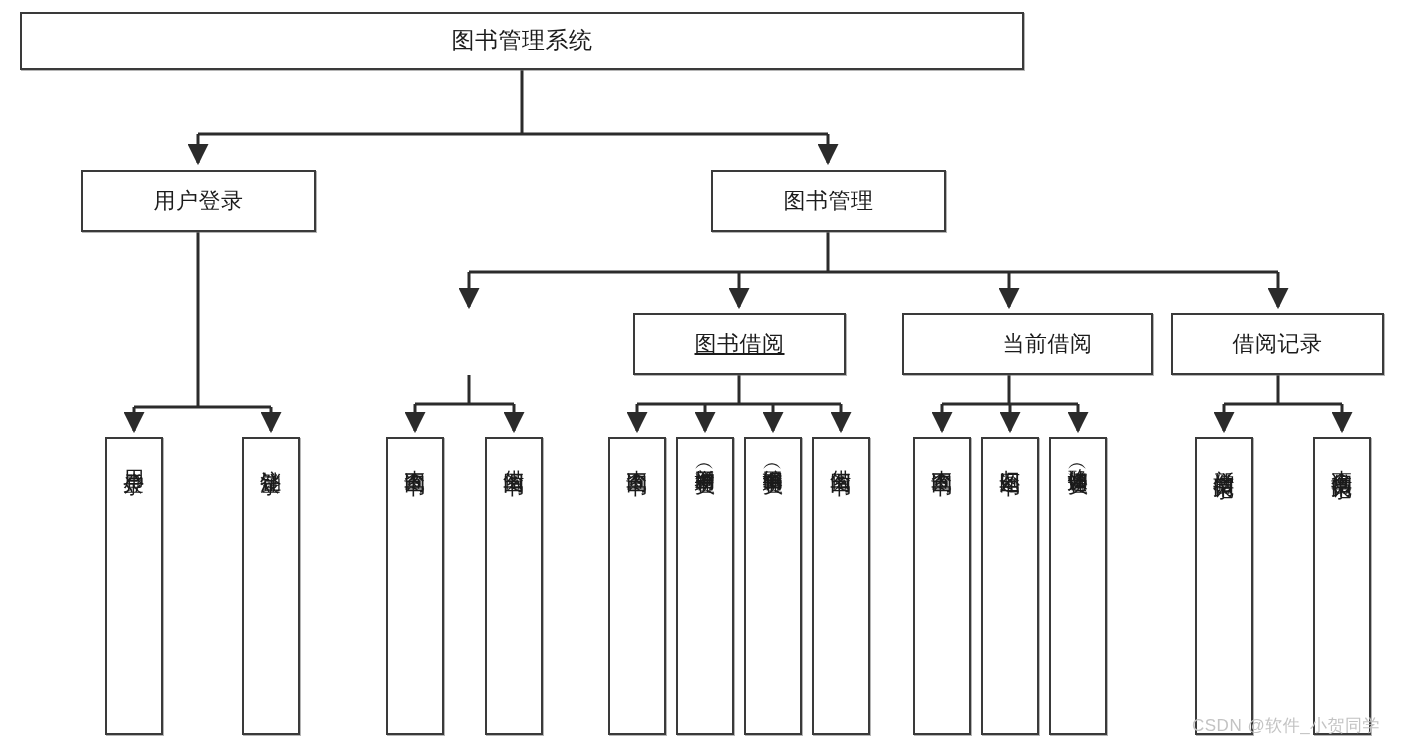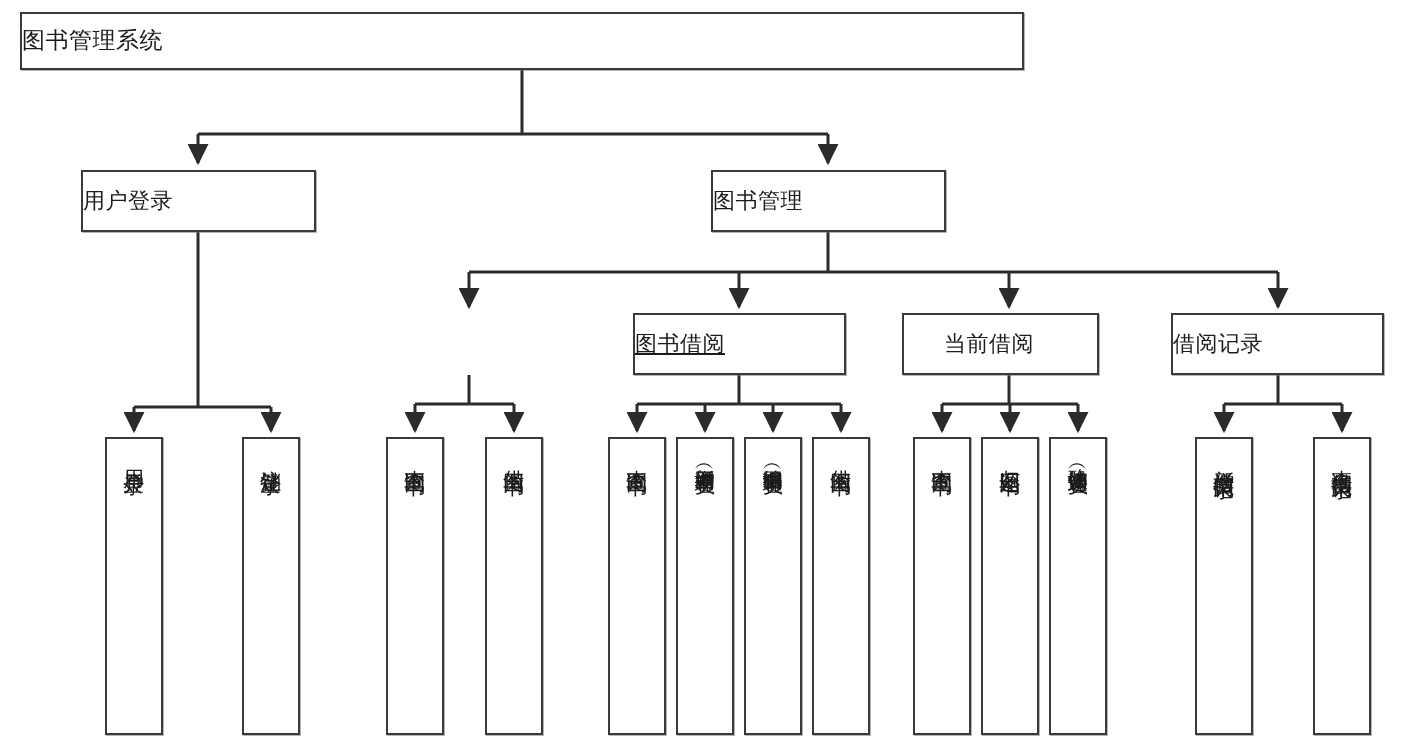--- a/index.html
+++ b/index.html
@@ -27,20 +27,21 @@
     pointer-events: none;
   }
   .node {
     position: absolute;
     box-sizing: border-box;
     background: #ffffff;
     border: 2px solid #3a3a3a;
     box-shadow: 1px 1px 0 0 rgba(120,120,120,0.55);
     display: flex;
     align-items: center;
+    justify-content: center;
     color: #1b1b1b;
     z-index: 2;
   }
   .node-label {
     display: block;
     text-align: center;
     line-height: 1.18;
     letter-spacing: 0.5px;
   }
   
@@ -143,21 +144,21 @@
   <div class="node horiz" style="left:81px; top:170px; width:235px; height:62px;">
     <span class="node-label">用户登录</span>
   </div>
   <div class="node horiz" style="left:711px; top:170px; width:235px; height:62px;">
     <span class="node-label">图书管理</span>
   </div>
 
   <div class="node horiz" style="left:633px; top:313px; width:213px; height:62px;text-decoration:underline;">
     <span class="node-label">图书借阅</span>
   </div>
-  <div class="node horiz" style="left:902px; top:313px; width:197px; height:62px;padding-left:40px;">
+  <div class="node horiz" style="left:902px; top:313px; width:251px; height:62px;padding-left:40px;">
     <span class="node-label">当前借阅</span>
   </div>
   <div class="node horiz" style="left:1171px; top:313px; width:213px; height:62px;">
     <span class="node-label">借阅记录</span>
   </div>
 
   <div class="node vert" style="left:105px; top:437px; width:58px; height:298px;">
     <span class="node-label">用户登录</span>
   </div>
   <div class="node vert" style="left:242px; top:437px; width:58px; height:298px;">
@@ -194,14 +195,15 @@
     <span class="node-label">确认归还（管理员）</span>
   </div>
 
   <div class="node vert" style="left:1195px; top:437px; width:58px; height:298px;">
     <span class="node-label">新增借阅记录</span>
   </div>
   <div class="node vert" style="left:1313px; top:437px; width:58px; height:298px;">
     <span class="node-label">查询借阅记录</span>
   </div>
 
+  <div id="watermark">CSDN @软件_小贺同学</div>
 
 </div>
 
 </body></html>

